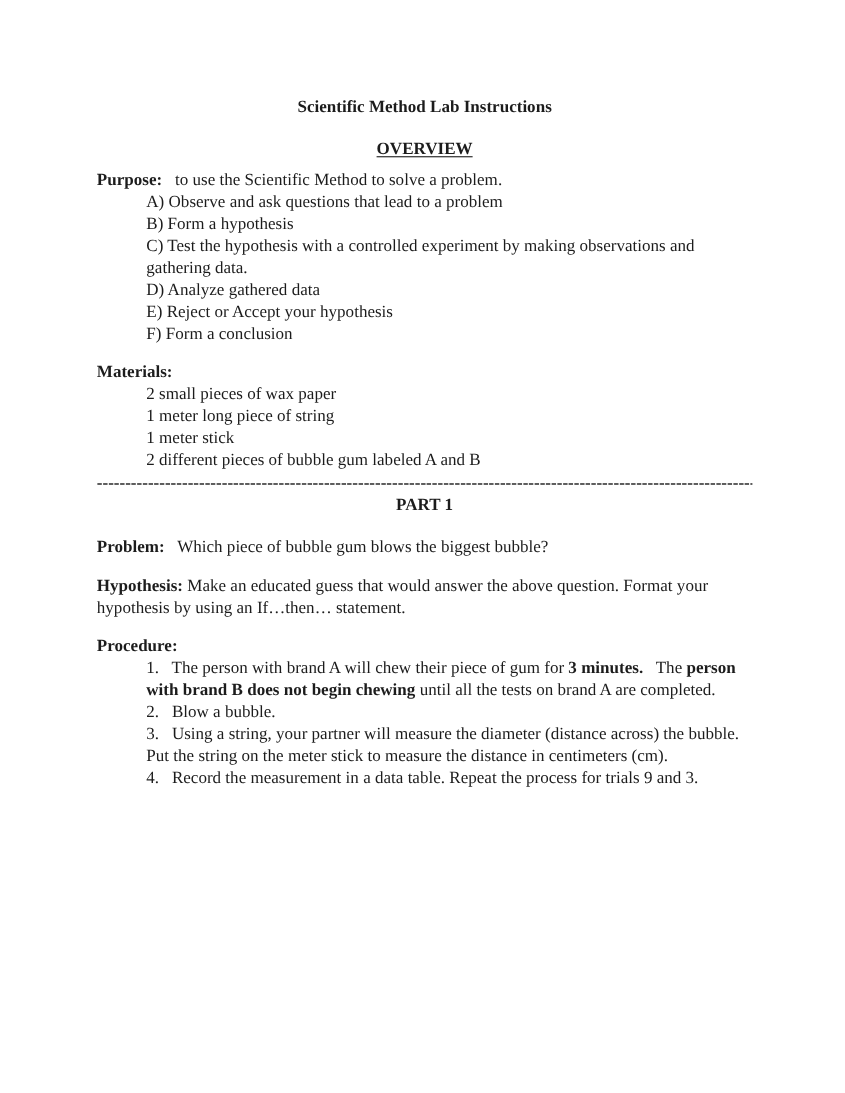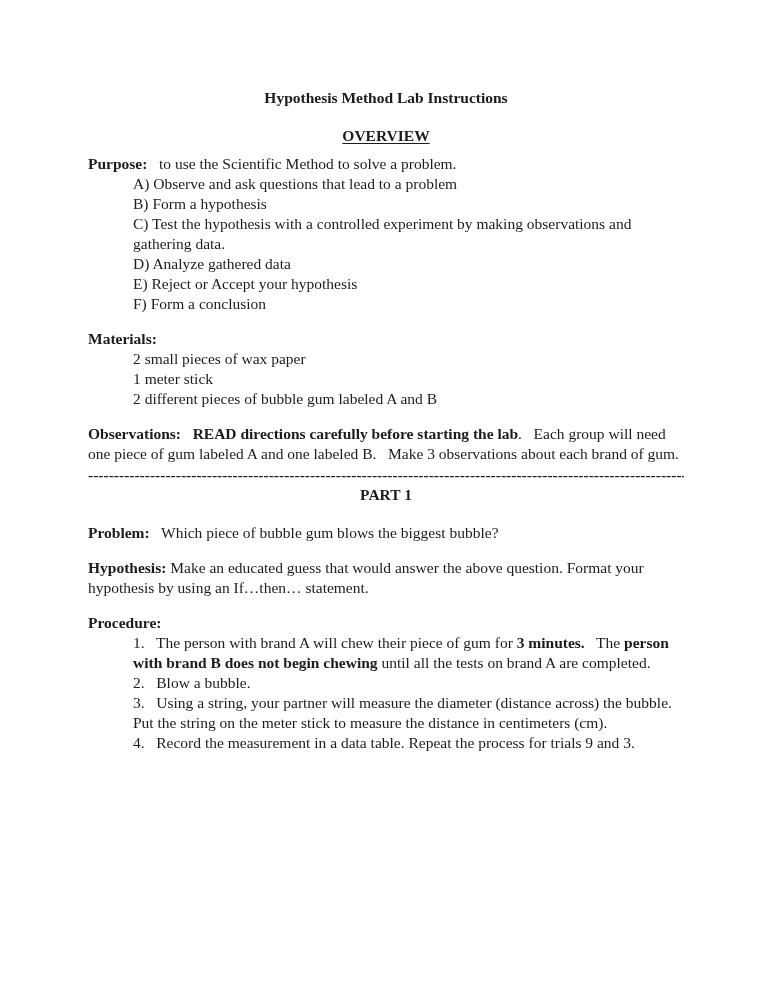--- a/index.html
+++ b/index.html
@@ -41,44 +41,44 @@
     height: 20px;
     margin-top: 1px;
   }
   .step { margin: 0; white-space: pre-wrap; }
 </style>
 </head>
 <body>
 
 <div class="page">
 
-  <p class="para center bold title">Hypothesis Method Lab Instructions</p>
+  <p class="para center bold title">Scientific Method Lab Instructions</p>
 
   <p class="para center bold overview">OVERVIEW</p>
 
   <p class="para"><span class="label">Purpose:</span><span>   to use the Scientific Method to solve a problem.</span></p>
 
   <div class="indent">
     <div class="list-line">A) Observe and ask questions that lead to a problem</div>
     <div class="list-line">B) Form a hypothesis</div>
     <div class="list-line">C) Test the hypothesis with a controlled experiment by making observations and gathering data.</div>
     <div class="list-line">D) Analyze gathered data</div>
     <div class="list-line">E) Reject or Accept your hypothesis</div>
     <div class="list-line">F) Form a conclusion</div>
   </div>
 
   <p class="para gap"><span class="label">Materials:</span></p>
 
   <div class="indent">
     <div class="list-line">2 small pieces of wax paper</div>
+    <div class="list-line">1 meter long piece of string</div>
     <div class="list-line">1 meter stick</div>
     <div class="list-line">2 different pieces of bubble gum labeled A and B</div>
   </div>
 
-  <p class="para gap"><span class="label">Observations:</span><b>   READ directions carefully before starting the lab</b><span>.   Each group will need one piece of gum labeled A and one labeled B.   Make 3 observations about each brand of gum.</span></p>
 
   <div class="separator">--------------------------------------------------------------------------------------------------------------------------------------------------------</div>
 
   <p class="para center bold">PART 1</p>
 
   <p class="para gap-lg"><span class="label">Problem:</span><span>   Which piece of bubble gum blows the biggest bubble?</span></p>
 
   <p class="para gap"><span class="label">Hypothesis:</span><span> Make an educated guess that would answer the above question. Format your hypothesis by using an If…then… statement.</span></p>
 
   <p class="para gap"><span class="label">Procedure:</span></p>

